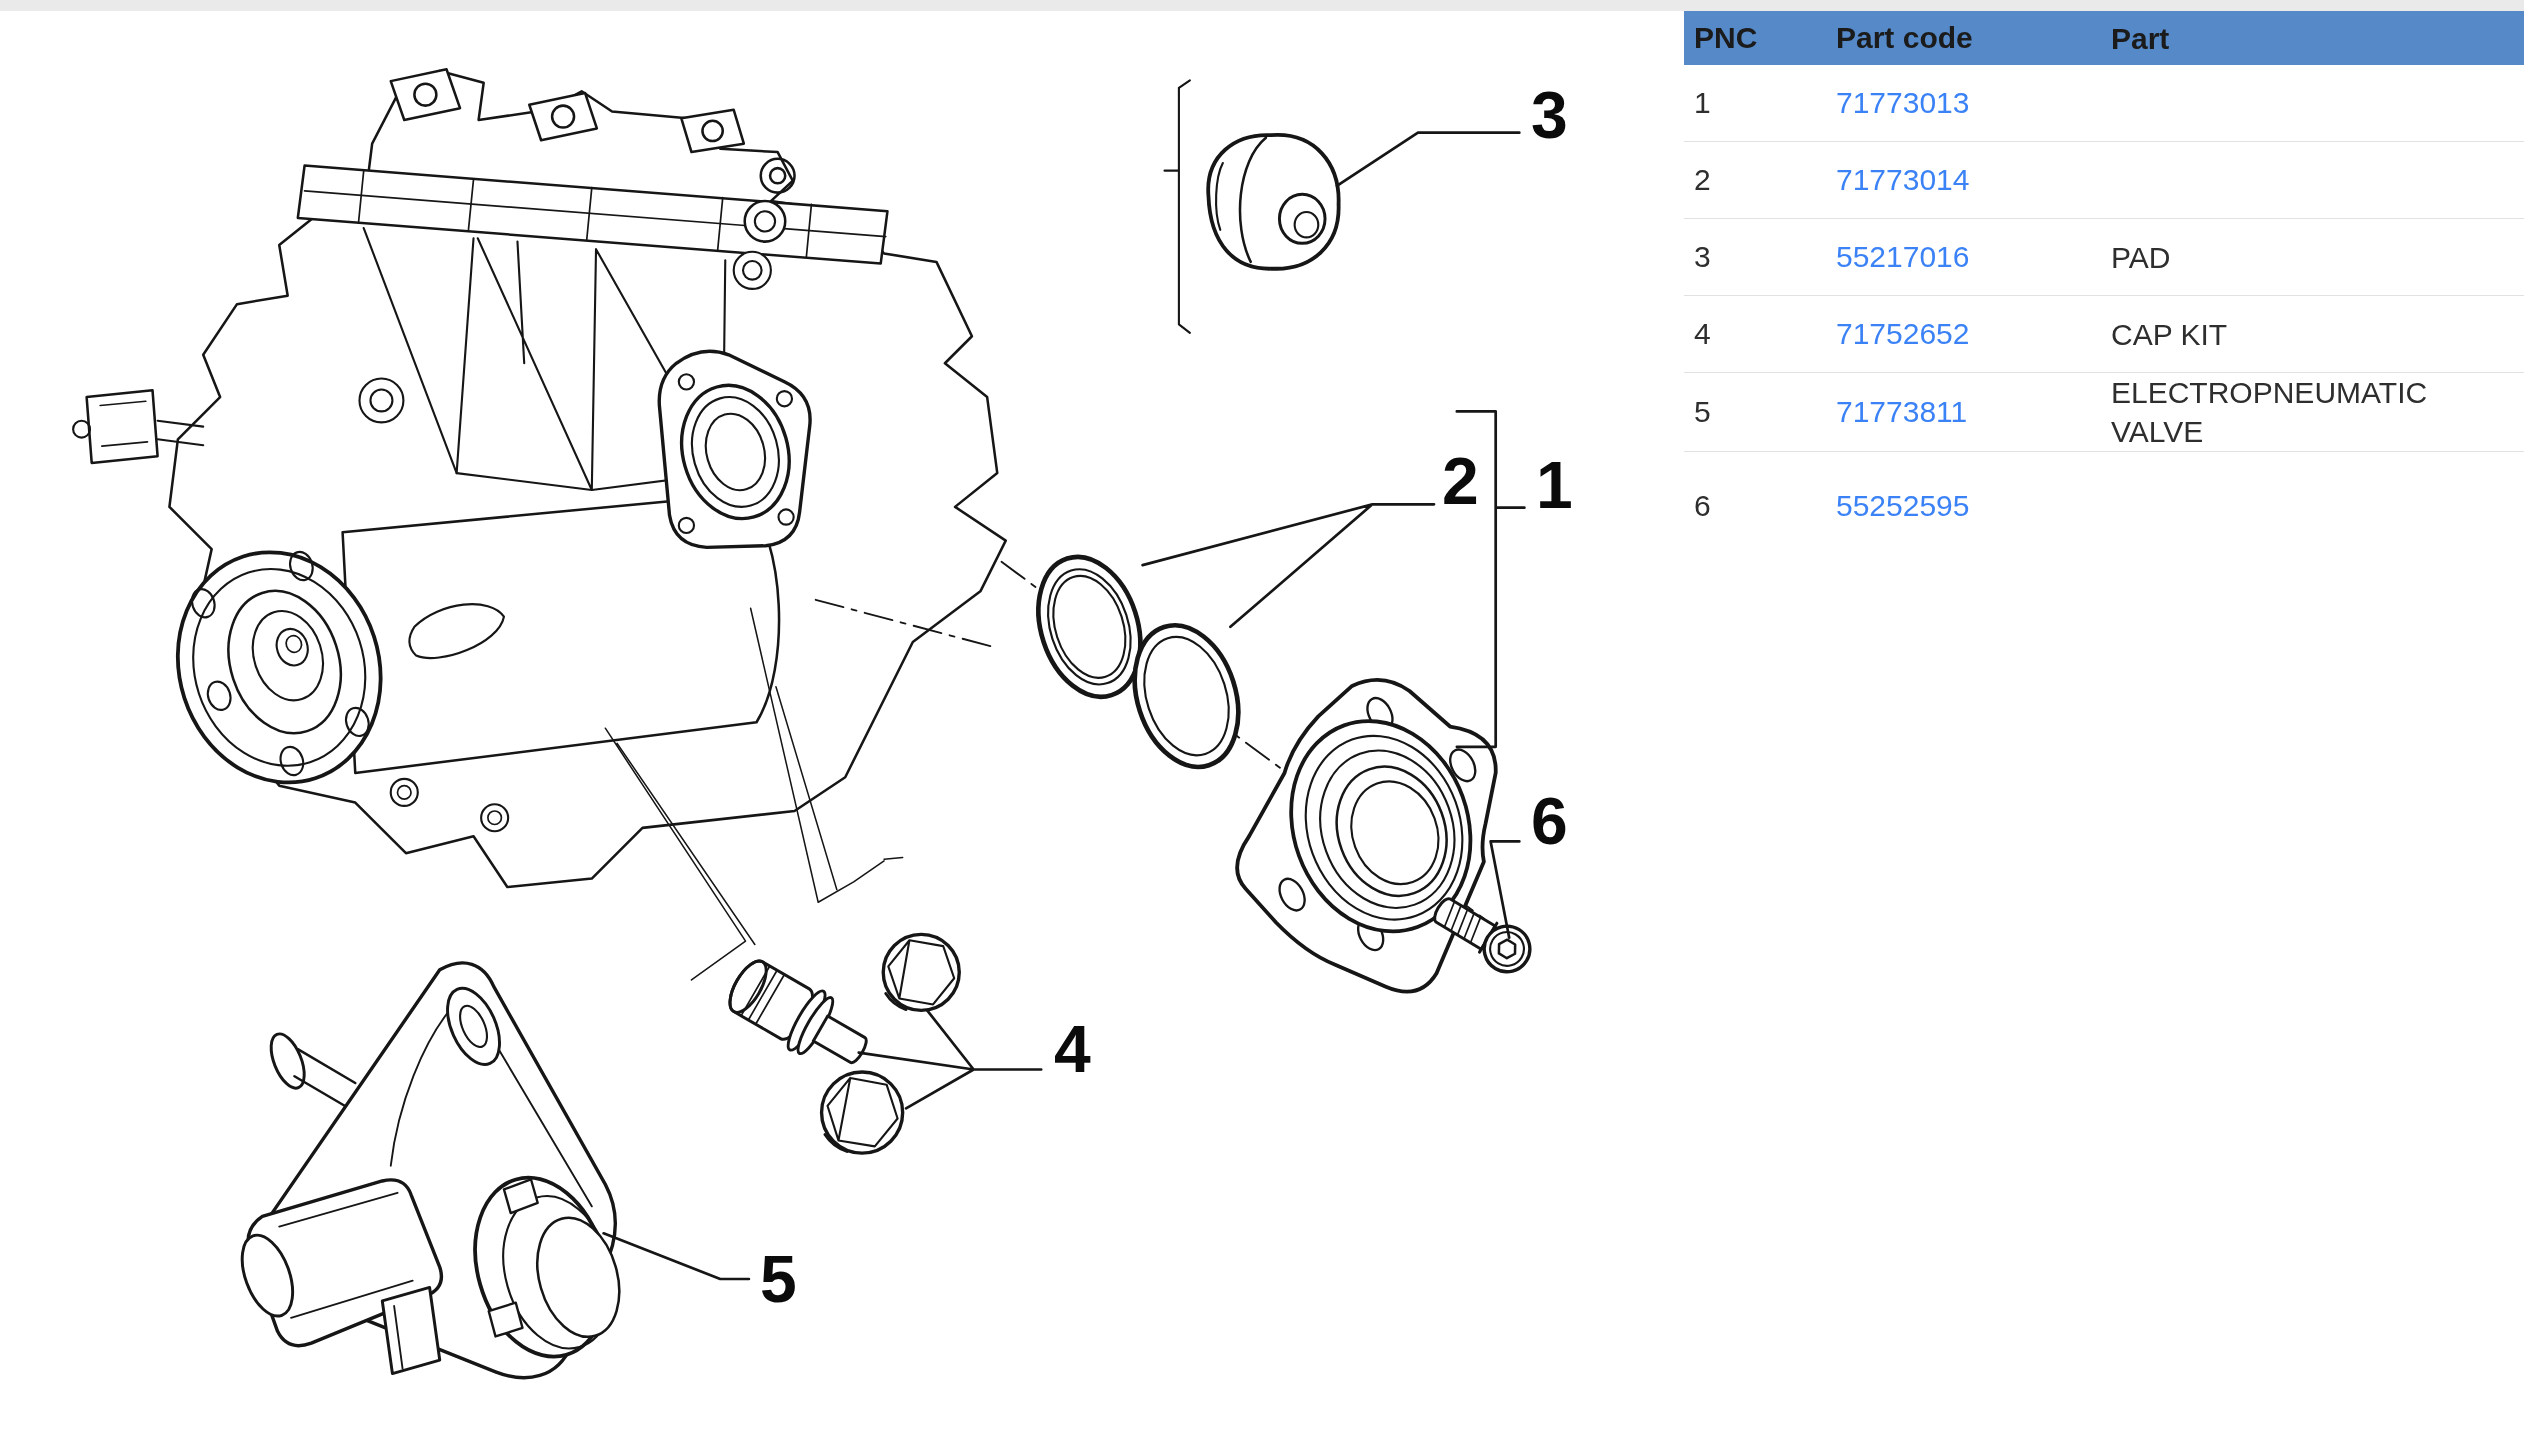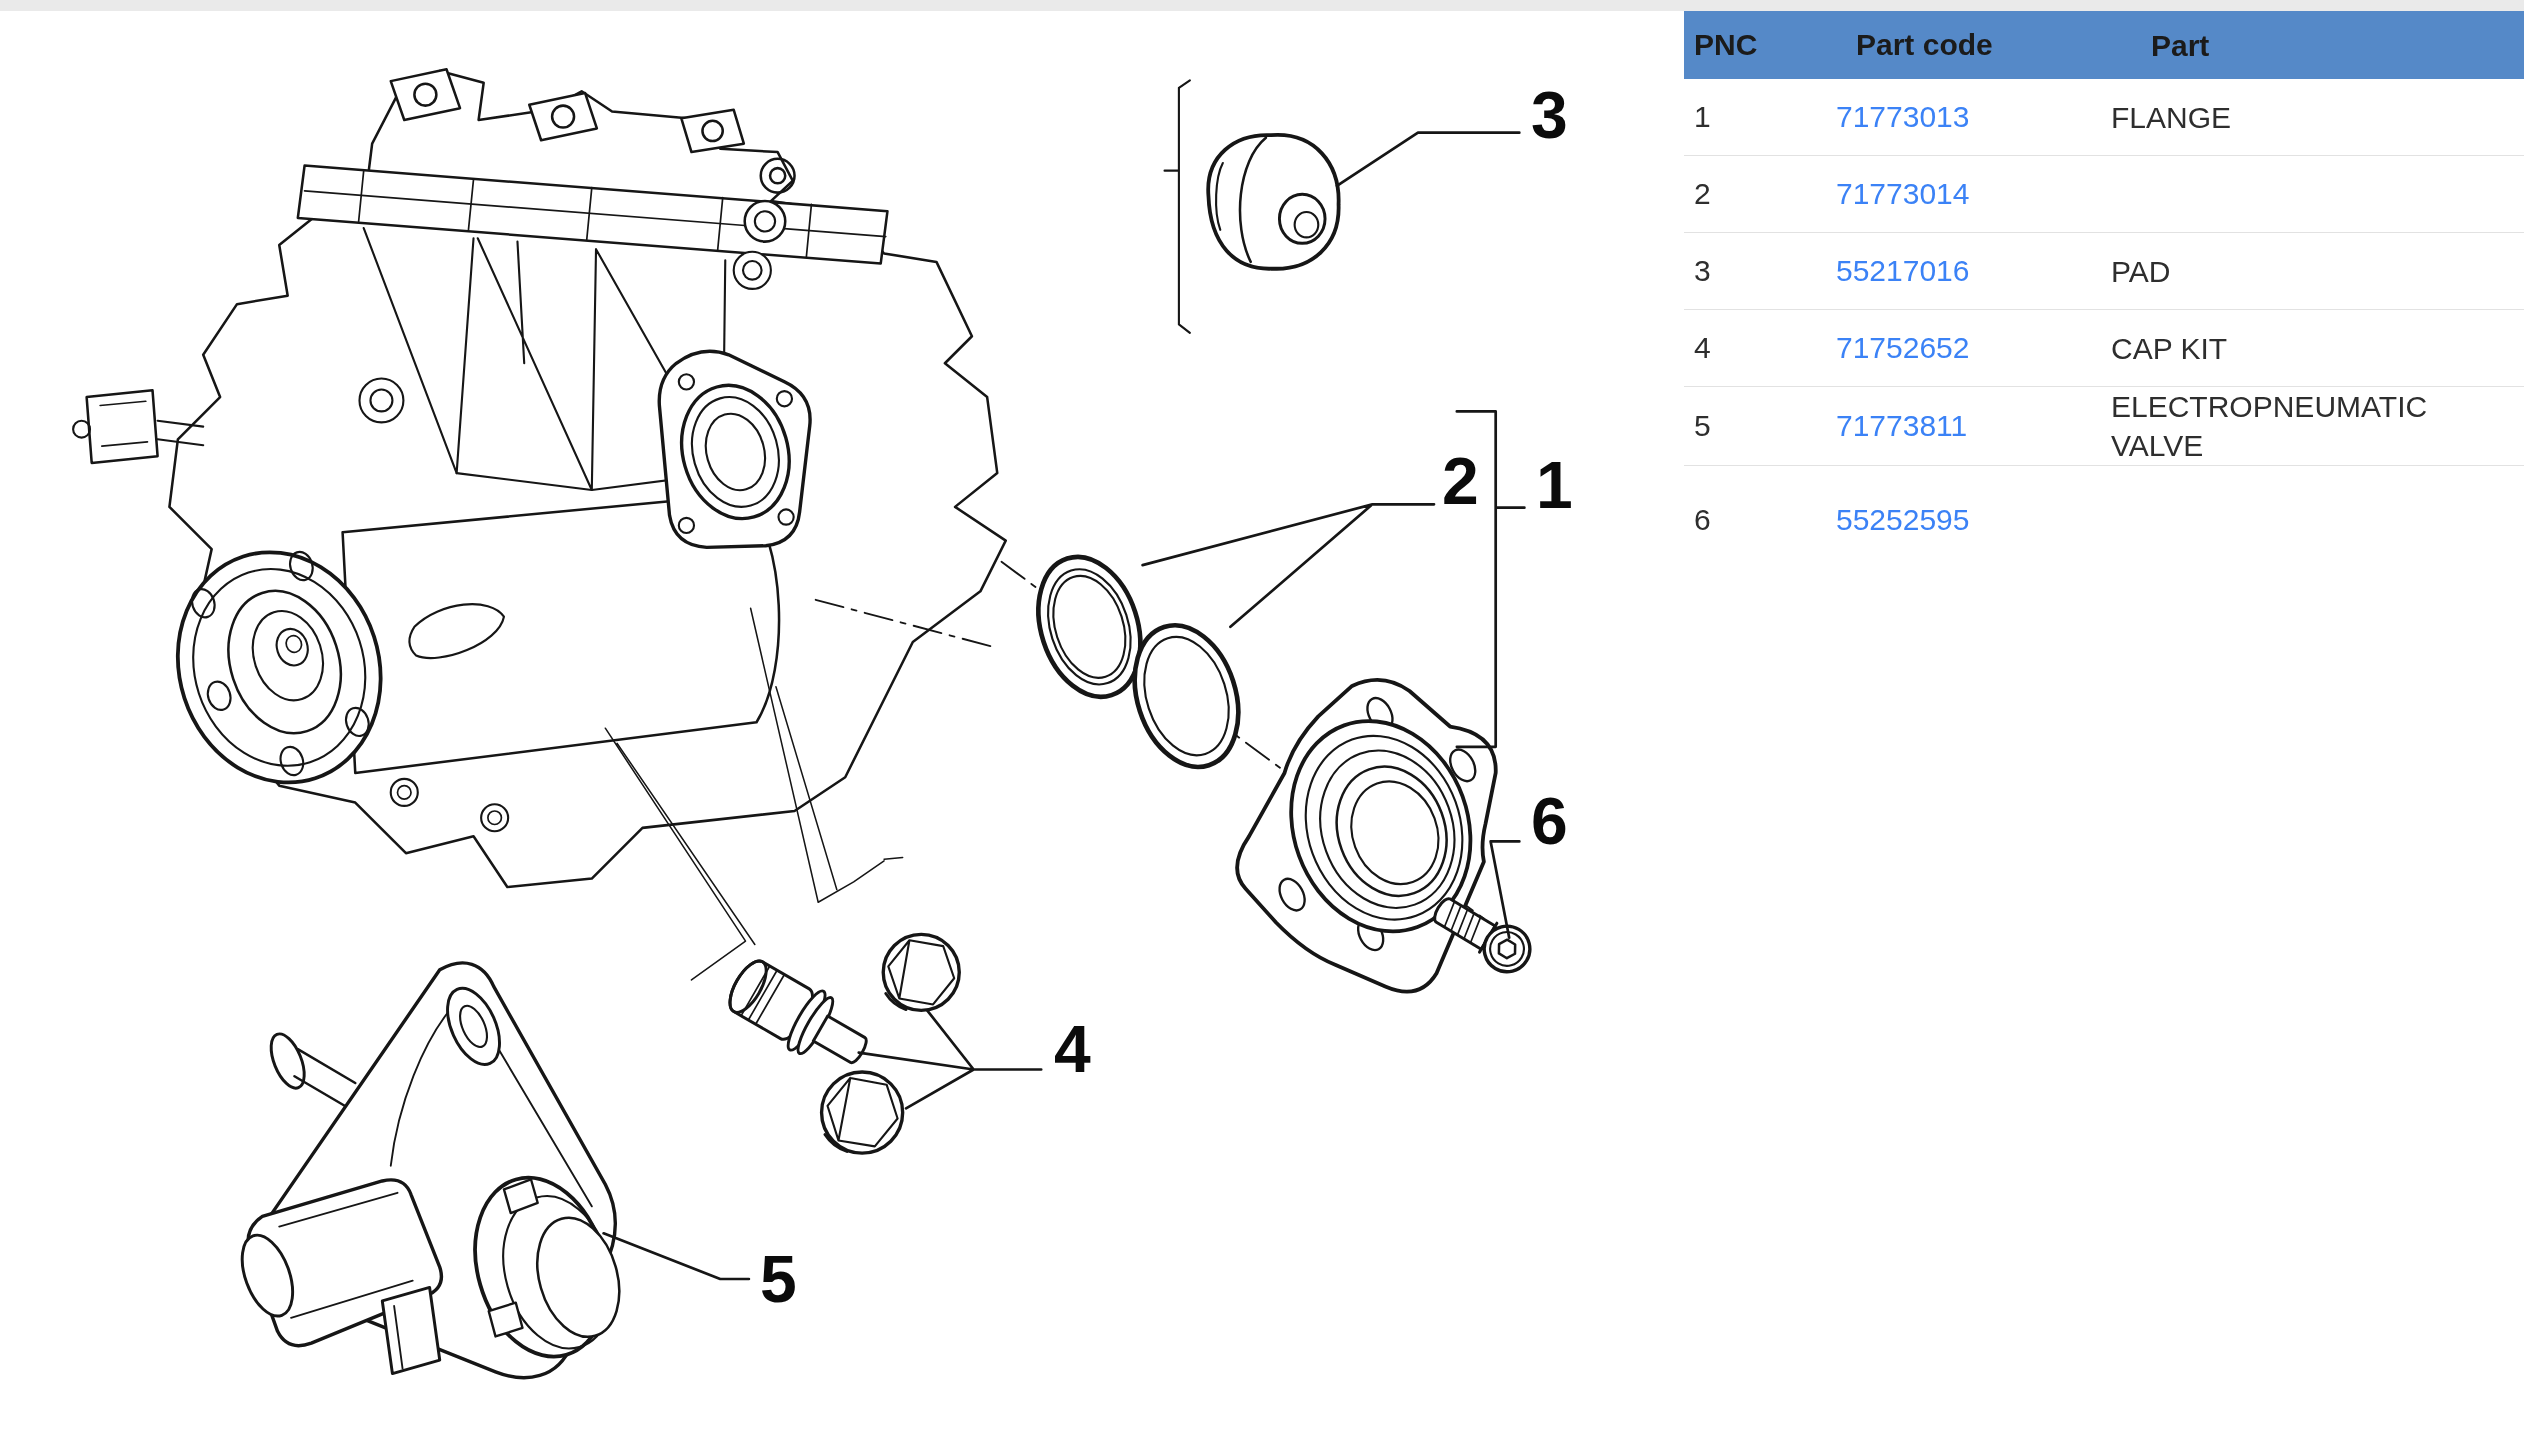--- a/index.html
+++ b/index.html
@@ -5,21 +5,21 @@
   html,body{margin:0;padding:0;background:#ffffff;font-family:"Liberation Sans", sans-serif;}
   #stage{position:relative;width:2525px;height:1453px;background:#ffffff;overflow:hidden;}
   #top-strip{position:absolute;left:0;top:0;width:2525px;height:11px;background:#eaeaea;}
   
   #diagram{position:absolute;left:0;top:11px;width:1682px;height:1442px;}
   #diagram svg{position:absolute;left:0;top:0;}
   .callout{position:absolute;width:81px;height:71px;line-height:71px;text-align:center;
            font-size:66px;font-weight:700;color:#0b0b0b;letter-spacing:-1.7px;}
   
   #parts-table{position:absolute;left:1684px;top:11px;width:841px;color:#2e2e2e;font-size:30px;}
-  .thead{display:flex;align-items:center;height:68px;background:#5589c8;font-weight:700;color:#1b1b1b;gap:20px;}
+  .thead{display:flex;align-items:center;height:54px;background:#5589c8;font-weight:700;color:#1b1b1b;}
   .tr{display:flex;align-items:center;min-height:76px;border-bottom:1.7px solid #e2e2e2;background:#fff;}
   .tr.last{border-bottom:none;min-height:108px;}
   .cell-pnc{width:142px;padding-left:10px;flex:none;}
   .cell-code{width:275px;flex:none;}
   .cell-title{flex:1;padding-right:13.5px;line-height:39px;}
   .part-link{color:#3b82f6;text-decoration:none;cursor:pointer;}
 </style>
 </head>
 <body>
 
@@ -223,21 +223,20 @@
   <div id="parts-table">
     <div class="thead">
       <div class="cell-pnc">PNC</div>
       <div class="cell-code">Part code</div>
       <div class="cell-title">Part</div>
     </div>
 
     <div class="tr">
       <div class="cell-pnc">1</div>
       <div class="cell-code"><a class="part-link">71773013</a></div>
-      <div class="cell-title">FLANGE</div>
     </div>
 
     <div class="tr">
       <div class="cell-pnc">2</div>
       <div class="cell-code"><a class="part-link">71773014</a></div>
     </div>
 
     <div class="tr">
       <div class="cell-pnc">3</div>
       <div class="cell-code"><a class="part-link">55217016</a></div>

